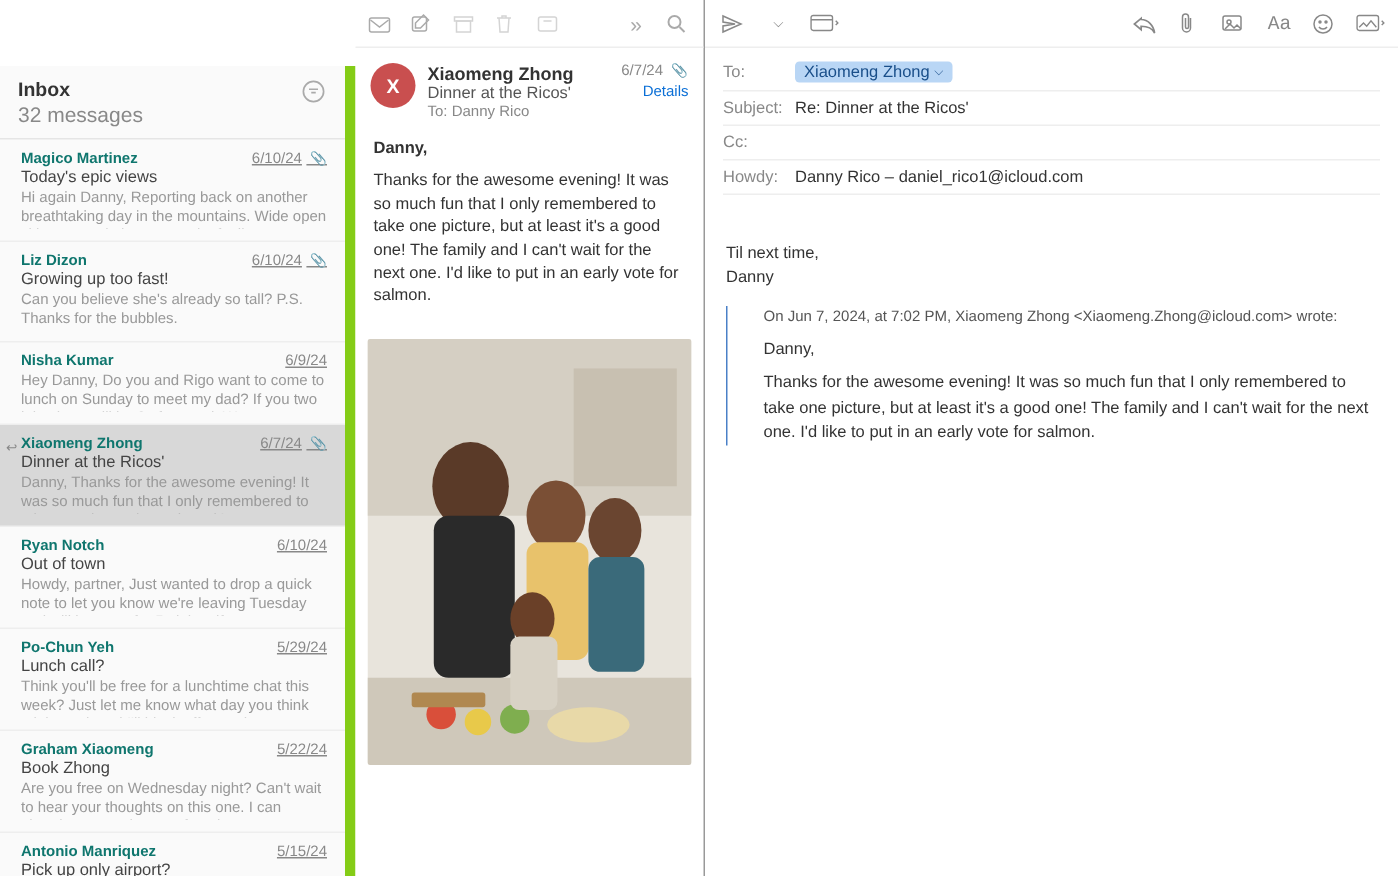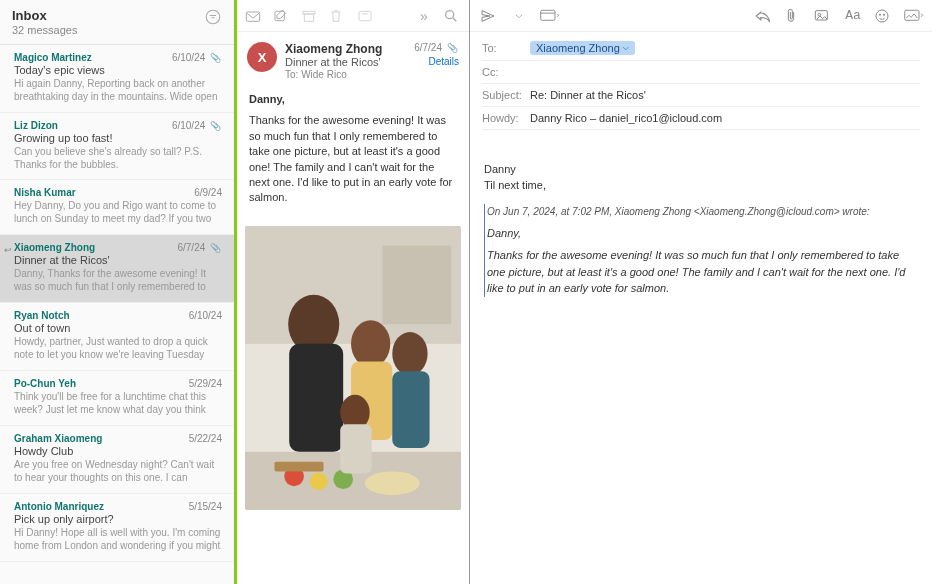--- a/index.html
+++ b/index.html
@@ -1,33 +1,33 @@
 <!DOCTYPE html>
 <html><head>
 <meta charset="utf-8">
 <style>
 * { margin: 0; padding: 0; box-sizing: border-box; }
 body { font-family: -apple-system, "Helvetica Neue", Arial, sans-serif; font-size: 11px; color: #333; background: #fff; width: 932px; height: 584px; overflow: hidden; display: flex; }
-.col1 { width: 237px; border-right: 3px solid #84cc16; display: flex; flex-direction: column; background: #fafafa; }
+.col1 { width: 237px; border-right: 7px solid #84cc16; display: flex; flex-direction: column; background: #fafafa; margin-top: 44px; }
 .col2 { width: 233px; border-right: 1px solid #999; display: flex; flex-direction: column; background: #fff; }
 .col3 { flex: 1; display: flex; flex-direction: column; background: #fff; }
 
 
 .inbox-header { padding: 8px 12px; display: flex; align-items: flex-start; justify-content: space-between; border-bottom: 1px solid #e5e5e5; }
 .inbox-title { font-size: 13px; font-weight: 600; color: #333; }
-.inbox-count { font-size: 11px; color: #888; margin-top: 1px; }
+.inbox-count { font-size: 14px; color: #888; margin-top: 1px; }
 .filter-icon { width: 18px; height: 18px; color: #aaa; }
 
 
 .msg-list { flex: 1; overflow-y: auto; }
 .msg-item { padding: 7px 12px 8px 14px; border-bottom: 1px solid #eee; cursor: pointer; position: relative; }
 .msg-item.selected { background: #d8d8d8; }
 .msg-row1 { display: flex; justify-content: space-between; align-items: baseline; }
 .msg-sender { font-size: 10px; font-weight: 600; color: #0f766e; }
-.msg-date { font-size: 10px; color: #888; }
+.msg-date { font-size: 10px; color: #888; text-decoration: underline; }
 .msg-subject { font-size: 11px; color: #444; margin-top: 1px; }
 .msg-preview { font-size: 10px; color: #999; margin-top: 2px; line-height: 1.25; max-height: 26px; overflow: hidden; }
 .msg-attach { color: #aaa; font-size: 9px; margin-left: 3px; }
 .msg-indicator { position: absolute; left: 4px; top: 10px; font-size: 9px; color: #888; }
 
 
 .preview-toolbar { height: 32px; display: flex; align-items: center; padding: 0 8px; border-bottom: 1px solid #eee; gap: 10px; color: #aaa; }
 .preview-toolbar .sp { flex: 1; }
 .tb-icon { cursor: pointer; width: 18px; text-align: center; font-size: 14px; }
 
@@ -56,21 +56,21 @@
 
 .compose-fields { padding: 4px 12px; }
 .cfield { display: flex; align-items: center; padding: 5px 0; border-bottom: 1px solid #eee; font-size: 11px; }
 .cfield .label { width: 48px; color: #888; }
 .recipient-pill { background: #b9d6f5; border-radius: 3px; padding: 1px 6px; color: #084; color:#1a4f8a; font-size: 11px; display: inline-flex; align-items: center; }
 .recipient-pill .chev { margin-left: 3px; font-size: 8px; }
 .cfield .value { color: #333; }
 
 
 .compose-body { padding: 10px 14px; font-size: 11px; line-height: 1.5; }
-.quote-block { border-left: 1.5px solid #4a80c7; margin-top: 10px; padding-left: 2px; color: #333; font-style: italic; }
+.quote-block { border-left: 1.5px solid #4a80c7; margin-top: 10px; padding-left: 24px; color: #333; }
 .quote-meta { font-size: 10px; color: #555; margin-bottom: 6px; }
 .quote-greet { font-size: 11px; margin-bottom: 6px; }
 
 svg { display: block; }
 </style>
 </head>
 <body>
 
 <div class="col1">
   <div class="inbox-header">
@@ -124,28 +124,29 @@
           <span class="msg-date">6/10/24</span>
         </div>
         <div class="msg-subject">Out of town</div>
         <div class="msg-preview">Howdy, partner, Just wanted to drop a quick note to let you know we're leaving Tuesday and will be gone for 5 nights, if…</div>
       </div>
       <div class="msg-item">
         <div class="msg-row1">
           <span class="msg-sender">Po-Chun Yeh</span>
           <span class="msg-date">5/29/24</span>
         </div>
+        <div class="msg-subject">Lunch call?</div>
         <div class="msg-preview">Think you'll be free for a lunchtime chat this week? Just let me know what day you think might work and I'll block off my sch…</div>
       </div>
       <div class="msg-item">
         <div class="msg-row1">
           <span class="msg-sender">Graham Xiaomeng</span>
           <span class="msg-date">5/22/24</span>
         </div>
-        <div class="msg-subject">Howdy Club</div>
+        <div class="msg-subject">Book Zhong</div>
         <div class="msg-preview">Are you free on Wednesday night? Can't wait to hear your thoughts on this one. I can already guess who your favorite c…</div>
       </div>
       <div class="msg-item">
         <div class="msg-row1">
           <span class="msg-sender">Antonio Manriquez</span>
           <span class="msg-date">5/15/24</span>
         </div>
         <div class="msg-subject">Pick up only airport?</div>
         <div class="msg-preview">Hi Danny! Hope all is well with you. I'm coming home from London and wondering if you might be able to pick me u…</div>
       </div>
@@ -193,21 +194,21 @@
       </span>
   </div>
 
   <div class="preview-head">
     <div class="avatar">X</div>
     <div class="preview-head-info">
       <div class="ph-sender">Xiaomeng Zhong</div>
       <div class="ph-subject">Dinner at the Ricos'</div>
       <div class="ph-to">
         <span>To:</span>
-        <span>Wide Rico</span>
+        <span>Danny Rico</span>
       </div>
     </div>
     <div class="ph-right">
       <span class="ph-date">6/7/24</span>
       <span class="msg-attach">📎</span>
       <span class="ph-details">Details</span>
     </div>
   </div>
 
   <div class="preview-body">
@@ -293,35 +294,35 @@
 
   <div class="compose-fields">
     <div class="cfield">
       <span class="label">To:</span>
       <span class="recipient-pill">
         <span>Xiaomeng Zhong</span>
           <span class="chev">⌵</span>
       </span>
     </div>
     <div class="cfield">
-      <span class="label">Cc:</span>
-    </div>
-    <div class="cfield">
       <span class="label">Subject:</span>
       <span class="value">Re: Dinner at the Ricos'</span>
+    </div>
+    <div class="cfield">
+      <span class="label">Cc:</span>
     </div>
     <div class="cfield">
       <span class="label">Howdy:</span>
       <span class="value">Danny Rico – daniel_rico1@icloud.com</span>
     </div>
   </div>
 
   <div class="compose-body">
     <br>
+    <div>Til next time,</div>
     <div>Danny</div>
-    <div>Til next time,</div>
     <div class="quote-block">
       <div class="quote-meta">On Jun 7, 2024, at 7:02 PM, Xiaomeng Zhong &lt;Xiaomeng.Zhong@icloud.com&gt; wrote:</div>
       <div class="quote-greet">Danny,</div>
       <div>Thanks for the awesome evening! It was so much fun that I only remembered to take one picture, but at least it's a good one! The family and I can't wait for the next one. I'd like to put in an early vote for salmon.</div>
     </div>
   </div>
 </div>
 
 </body></html>

